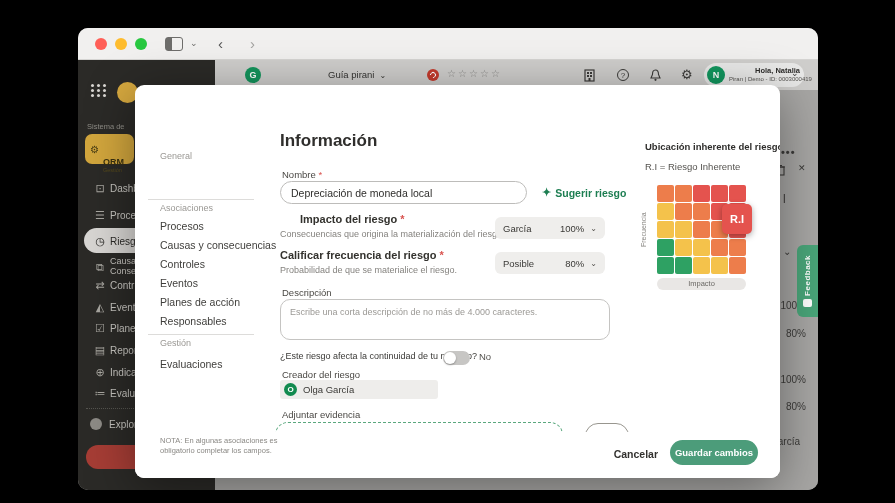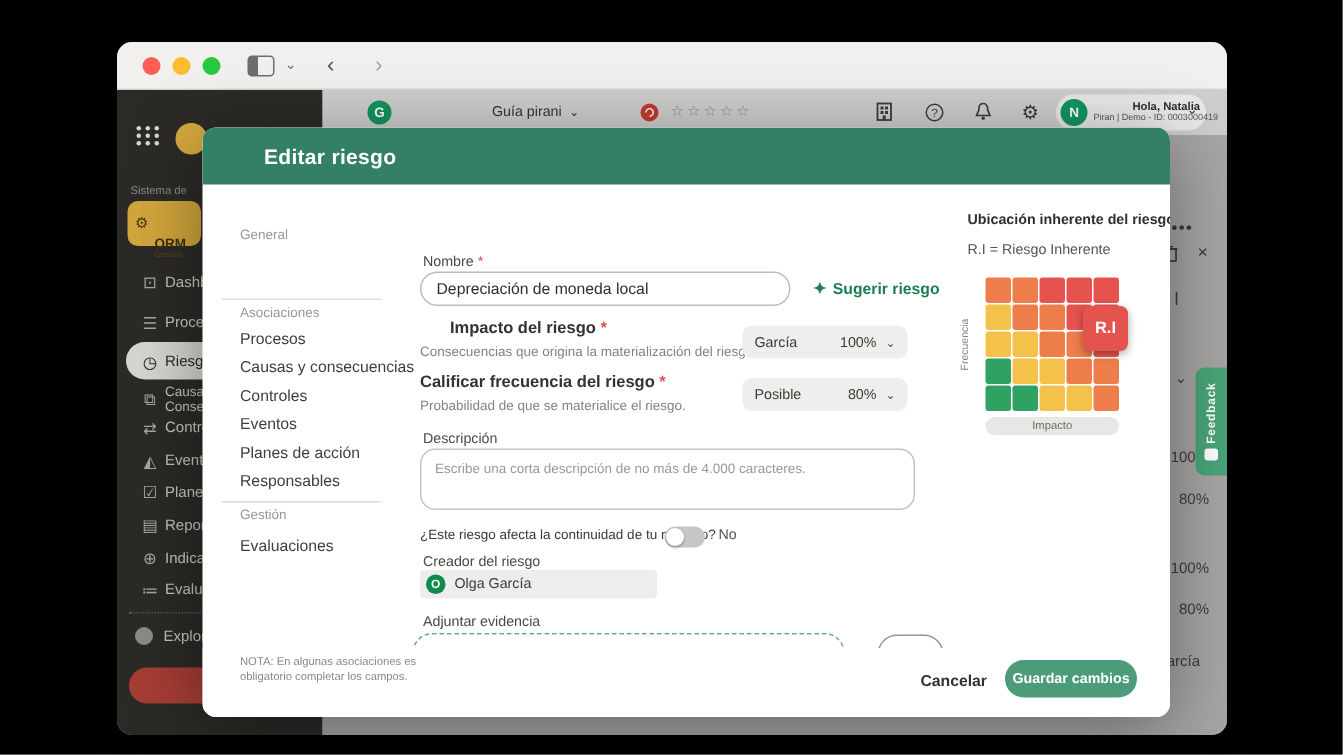--- a/index.html
+++ b/index.html
@@ -278,39 +278,37 @@
             <span class="frag" style="right: 12px; top: 311px; font-size: 10px;">80%</span>
           </div>
         <span class="frag" style="right:18px;top:346px;font-size:10px;">García</span>
         <div class="feedback-tab">
           <span class="vt">Feedback</span>
           <span class="bub"></span>
         </div>
       </div>
 
       <div class="modal">
-        <div class="m-header">
-          <span>Editar riesgo</span>
-        </div>
 
         <div class="m-sec" style="top:66px;">General</div>
         <div class="m-navline" style="top:114px;"></div>
         <div class="m-sec" style="top:118px;">Asociaciones</div>
         <div id="m-navitems">
             <div class="m-navitem" style="top: 135px;">Procesos</div>
             <div class="m-navitem" style="top: 154px;">Causas y consecuencias</div>
             <div class="m-navitem" style="top: 173px;">Controles</div>
             <div class="m-navitem" style="top: 192px;">Eventos</div>
             <div class="m-navitem" style="top: 211px;">Planes de acción</div>
             <div class="m-navitem" style="top: 230px;">Responsables</div>
           </div>
         <div class="m-navline" style="top:249px;"></div>
         <div class="m-sec" style="top:253px;">Gestión</div>
         <div class="m-navitem" style="top:273px;">Evaluaciones</div>
 
+        <div class="f-h1">Información</div>
 
         <div class="f-label" style="left:147px;top:84px;">
           <span>Nombre</span> <span class="req">*</span>
         </div>
         <input class="f-input" value="Depreciación de moneda local" style="">
         <div class="f-suggest">
           <span class="spark">✦</span>
           <span>Sugerir riesgo</span>
         </div>
 

